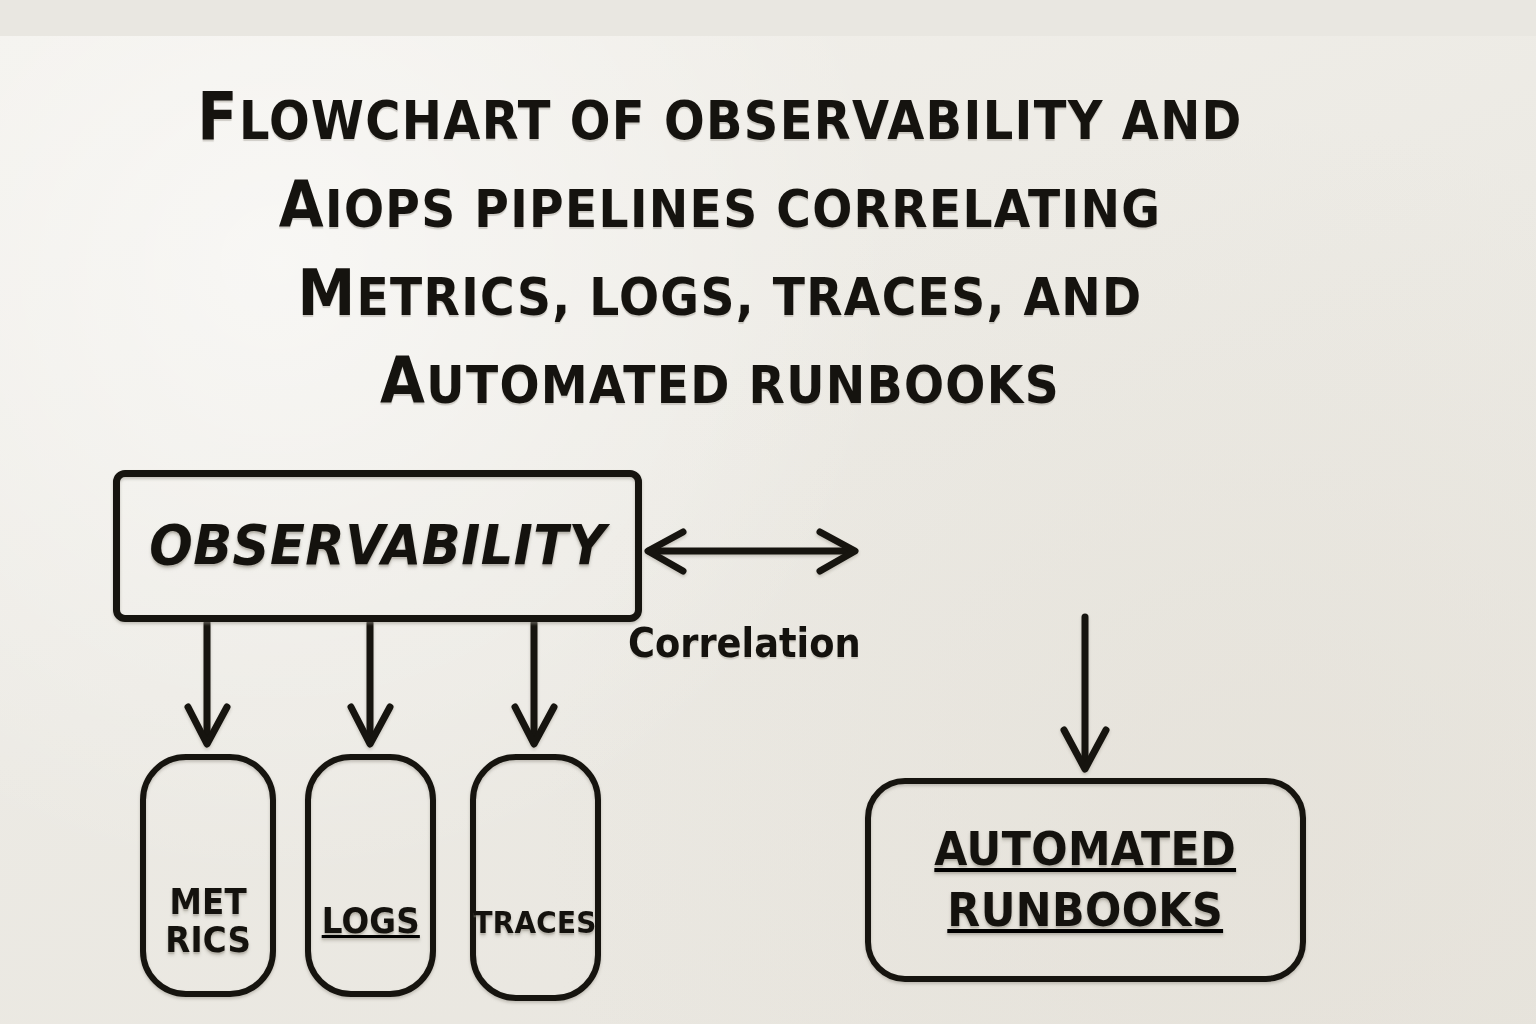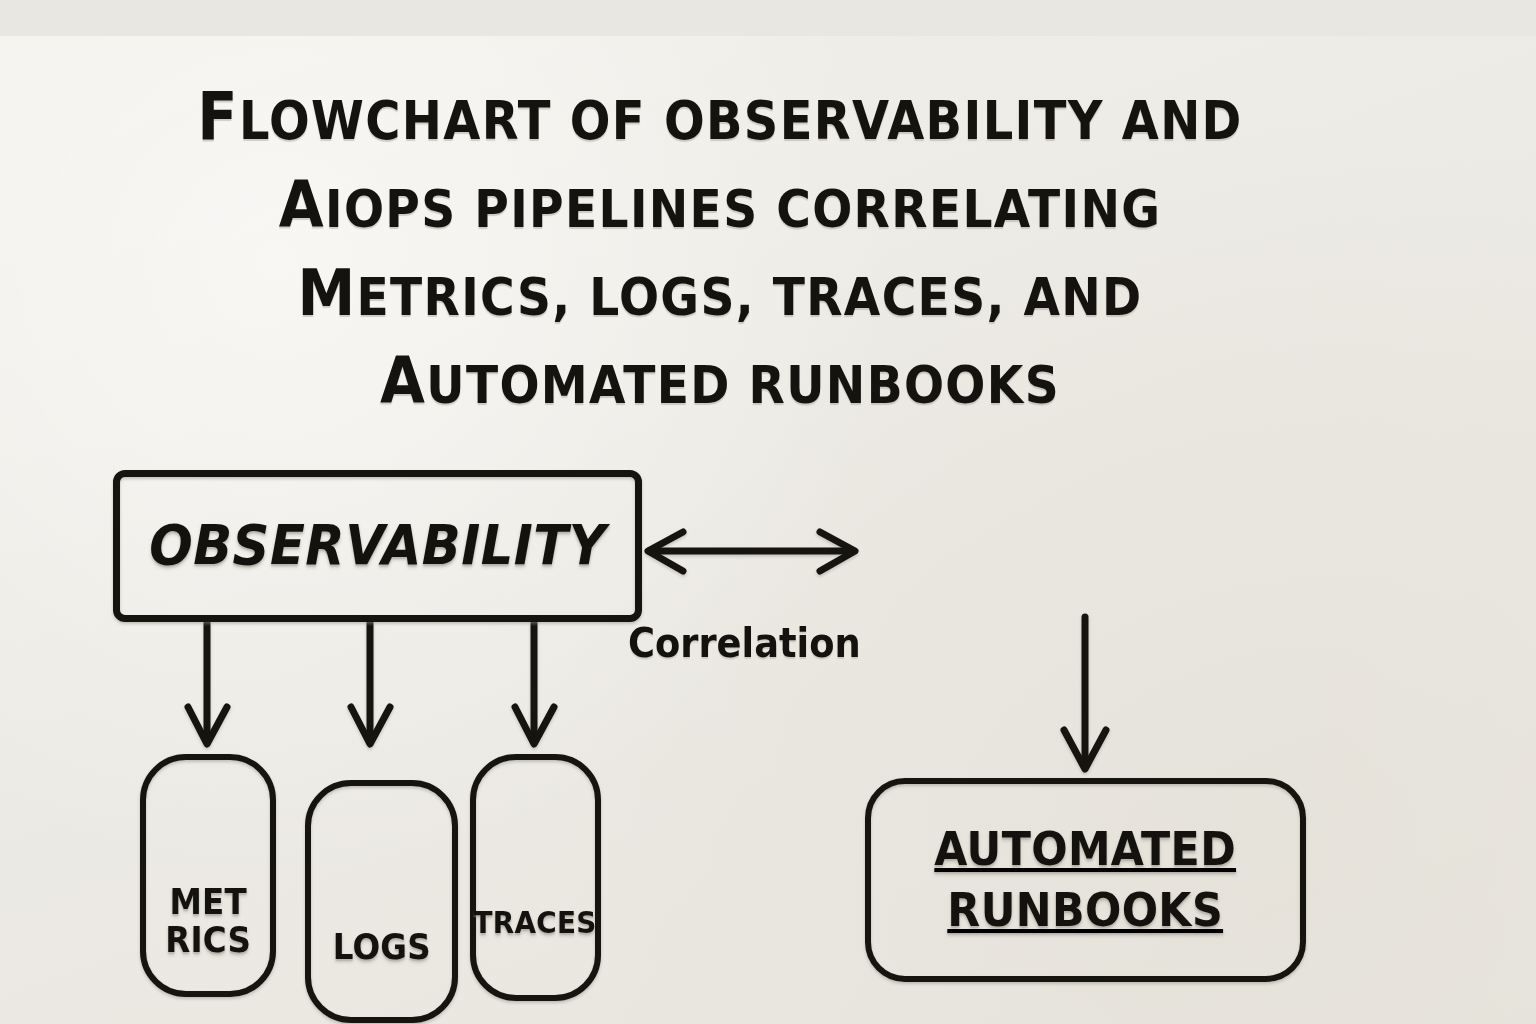--- a/index.html
+++ b/index.html
@@ -83,21 +83,21 @@
   }
   #node-aiops .node-label { font-size: 55px; letter-spacing: 0.5px; }
 
   .leaf {
     border-radius: 46px;
     border-width: 6px;
     align-items: center;
     padding-top: 92px;
   }
   #node-metrics { left: 140px; top: 718px; width: 136px; height: 243px; }
-  #node-logs    { left: 305px; top: 744px; width: 153px; height: 243px; }
+  #node-logs    { left: 305px; top: 718px; width: 131px; height: 243px; text-decoration: underline; }
   #node-traces  { left: 470px; top: 718px; width: 131px; height: 247px; }
 
   #node-metrics .node-label { font-size: 35px; letter-spacing: 0.2px; }
   #node-logs    .node-label { font-size: 35px; letter-spacing: 0.2px; }
   #node-traces  .node-label { font-size: 30px; letter-spacing: 0.2px; }
 
   #node-runbooks {
     left: 865px; top: 742px;
     width: 441px; height: 204px;
     border-radius: 40px;

